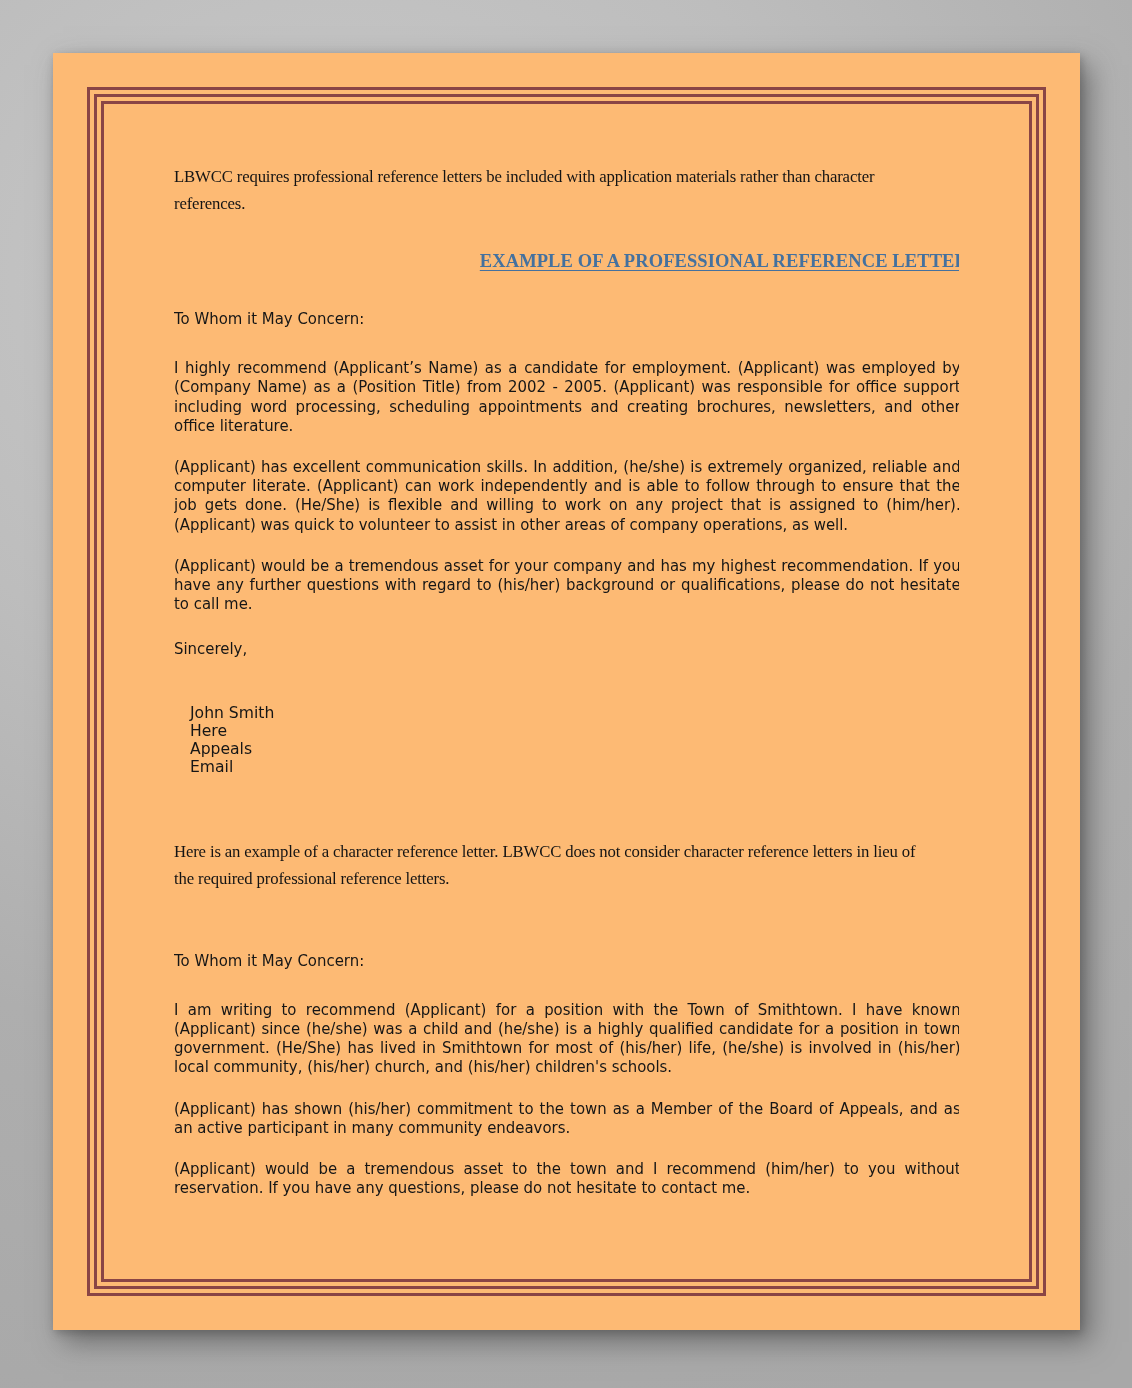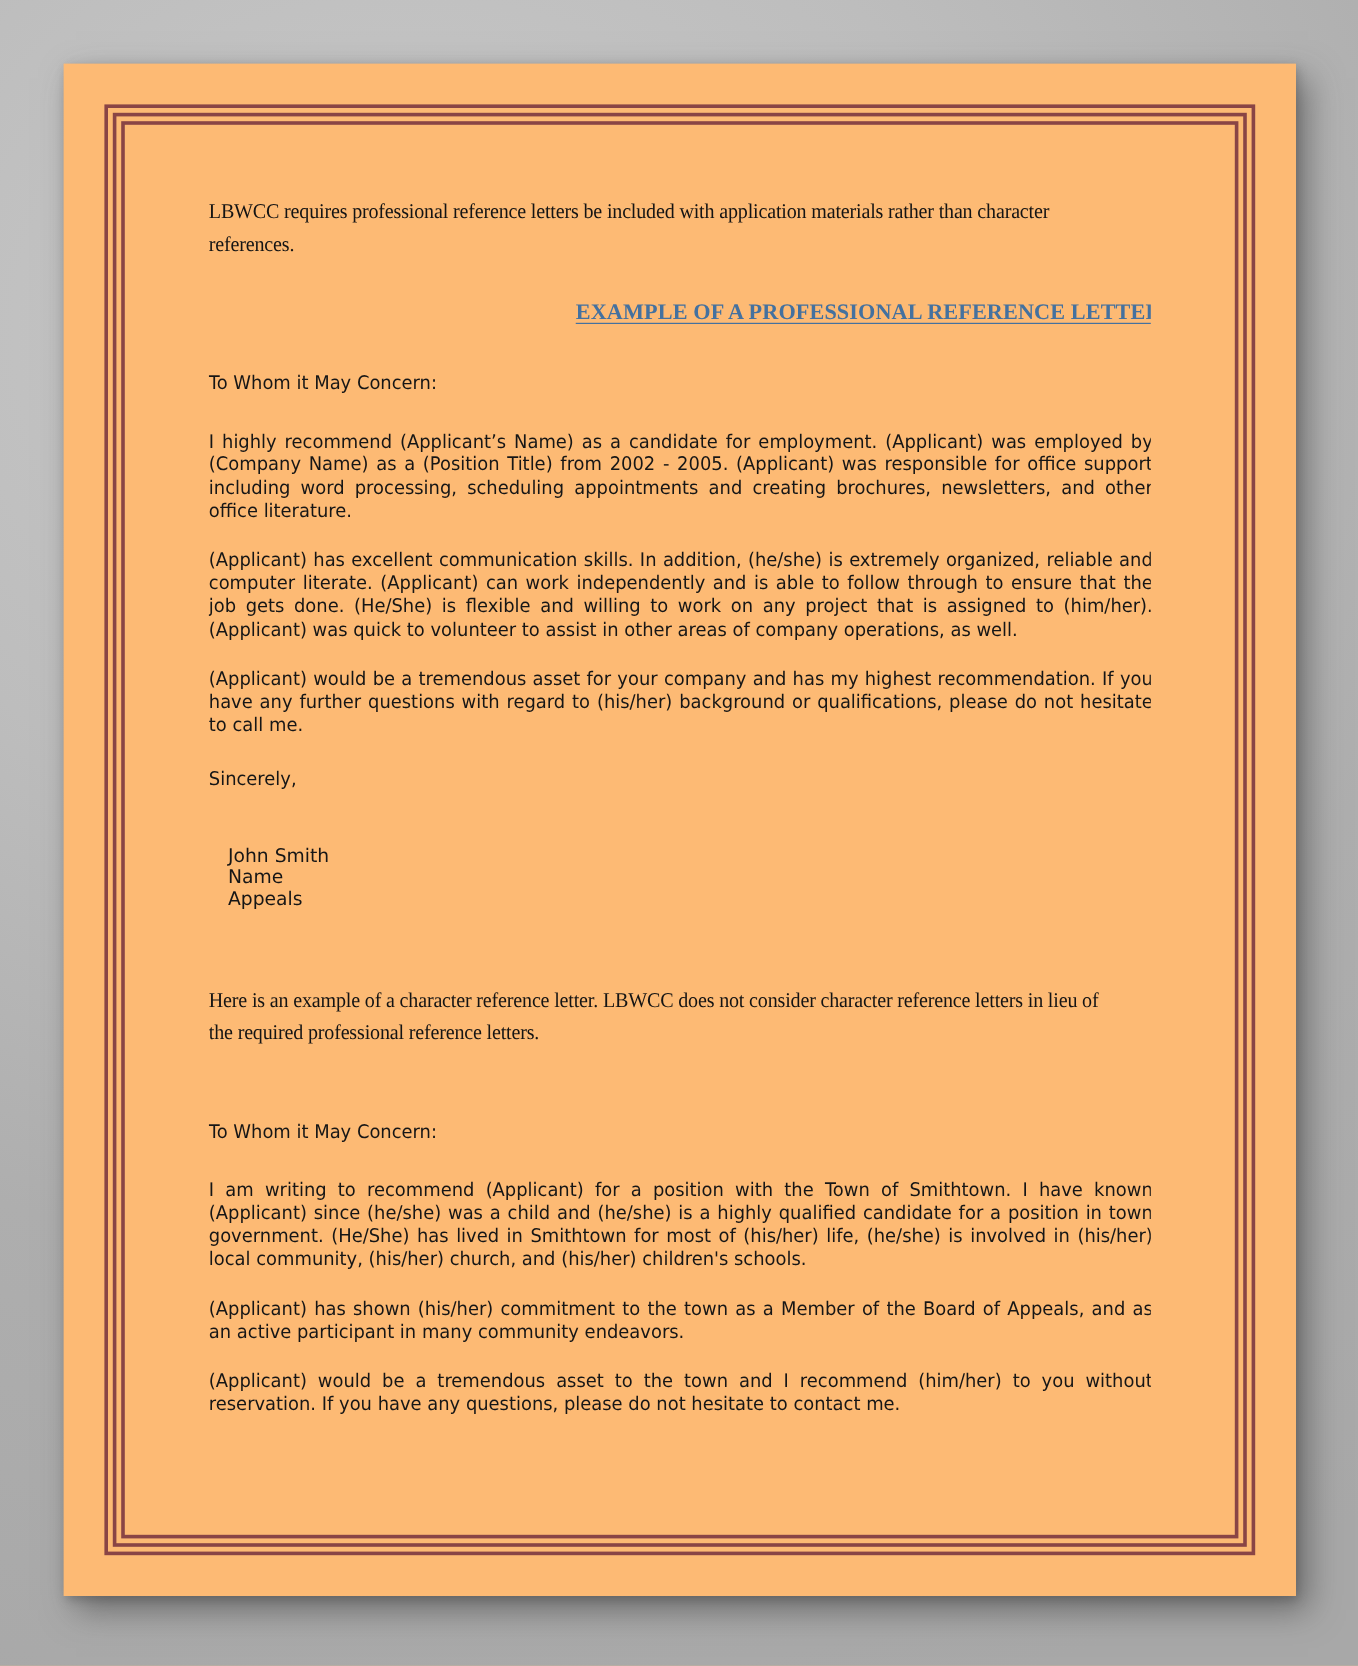--- a/index.html
+++ b/index.html
@@ -160,22 +160,23 @@
     <p class="letter-para">(Applicant) would be a tremendous asset for your company and has my highest recommendation. If you have any further questions with regard to (his/her) background or qualifications, please do not hesitate to call me.</p>
 
     <div class="sp-26"></div>
 
     <div class="letter-line">Sincerely,</div>
 
     <div class="sp-28" style="height:28px;"></div>
 
     <div class="sig-block">
       <div>John Smith</div>
-      <div>Name</div>
+      <div>Here</div>
       <div>Appeals</div>
+      <div>Email</div>
     </div>
 
     <div class="sp-46"></div>
 
     <p class="intro">Here is an example of a character reference letter. LBWCC does not consider character reference letters in lieu of the required professional reference letters.</p>
 
     <div class="sp-26"></div>
 
 
     <div class="sp-34"></div>

